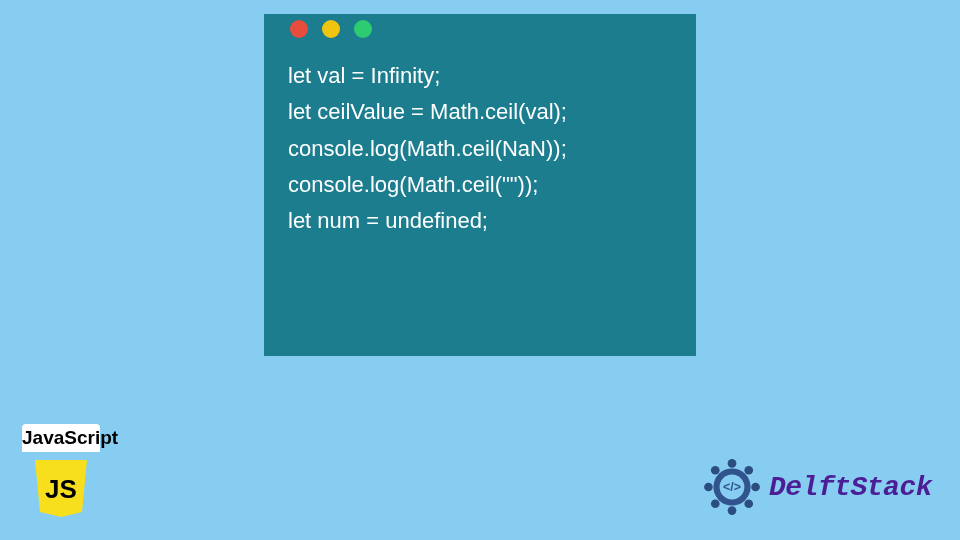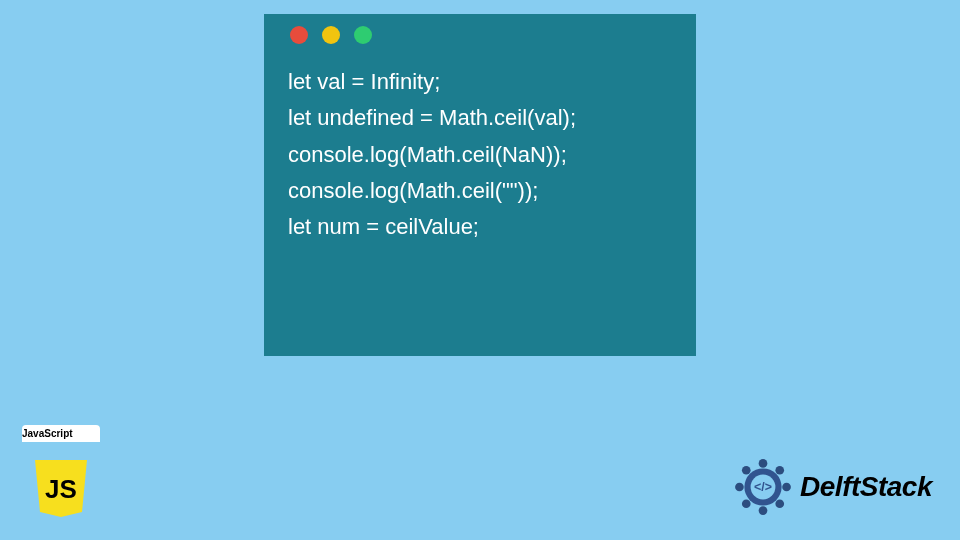--- a/index.html
+++ b/index.html
@@ -11,21 +11,21 @@
     font-family: -apple-system, BlinkMacSystemFont, "Segoe UI", Arial, sans-serif;
     overflow: hidden;
   }
   .code-card {
     position: absolute;
     left: 264px;
     top: 14px;
     width: 432px;
     height: 342px;
     background: #1c7d8f;
-    padding: 12px 24px 24px 24px;
+    padding: 6px 24px 24px 24px;
   }
   .traffic-lights {
     display: flex;
     gap: 14px;
     margin-bottom: 20px;
     padding-left: 2px;
   }
   .light {
     width: 18px;
     height: 18px;
@@ -47,25 +47,25 @@
   .js-badge {
     position: absolute;
     left: 22px;
     bottom: 22px;
     width: 78px;
   }
   .js-label {
     background: #fff;
     color: #000;
     text-align: left;
-    font-size: 10px;
+    font-size: 19px;
     font-weight: 600;
     padding: 3px 0;
     border-radius: 4px 4px 0 0;
-    margin-bottom: 16px;
+    margin-bottom: 6px;
   }
   .js-logo {
     width: 60px;
     height: 60px;
     margin: 0 auto;
     display: block;
   }
 
   
   .delft {
@@ -76,40 +76,41 @@
     align-items: center;
     gap: 6px;
   }
   .delft-logo {
     width: 62px;
     height: 62px;
   }
   .delft-text {
     font-size: 28px;
     font-weight: 600;
-    color: #000000;
+    color: #4c1d95;
     font-style: italic;
     letter-spacing: -0.5px;
+    font-family: Liberation Mono, monospace;
   }
 </style>
 </head>
 <body>
 
 <div class="code-card">
   <div class="traffic-lights">
     <div class="light red"></div>
     <div class="light yellow"></div>
     <div class="light green"></div>
   </div>
   <div class="code-block">
     <div class="code-line">let val = Infinity;</div>
-    <div class="code-line">let undefined = Math.ceil(val);</div>
+    <div class="code-line">let ceilValue = Math.ceil(val);</div>
     <div class="code-line">console.log(Math.ceil(NaN));</div>
     <div class="code-line">console.log(Math.ceil(""));</div>
-    <div class="code-line">let num = ceilValue;</div>
+    <div class="code-line">let num = undefined;</div>
   </div>
 </div>
 
 <div class="js-badge">
   <div class="js-label">JavaScript</div>
   <svg class="js-logo" viewBox="0 0 60 60">
     <polygon points="4,2 56,2 51,54 30,59 9,54" fill="#f7df1e"></polygon>
     <text x="30" y="40" font-family="Arial, sans-serif" font-size="26" font-weight="700" fill="#000" text-anchor="middle">JS</text>
   </svg>
 </div>

